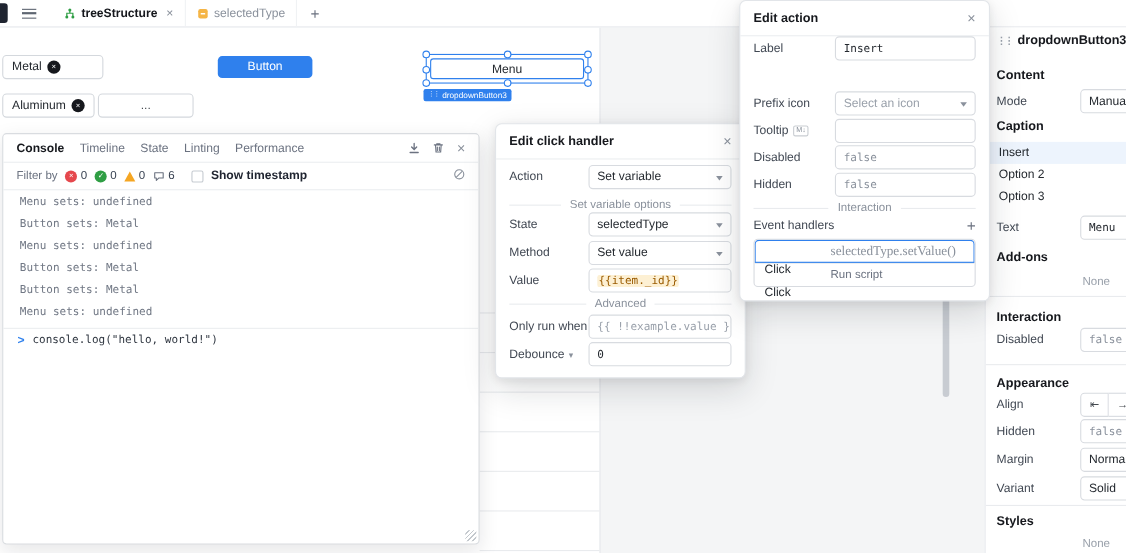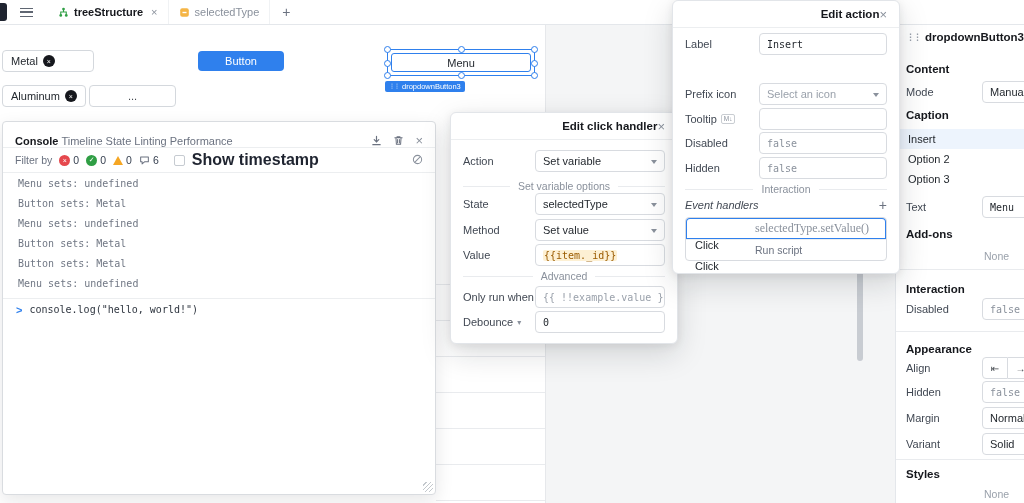--- a/index.html
+++ b/index.html
@@ -42,69 +42,69 @@
   .h-tl{left:-4px;top:-4px}.h-tc{left:70px;top:-4px}.h-tr{right:-4px;top:-4px}
   .h-ml{left:-4px;top:10px}.h-mr{right:-4px;top:10px}
   .h-bl{left:-4px;bottom:-4px}.h-bc{left:70px;bottom:-4px}.h-br{right:-4px;bottom:-4px}
   .cmp-tag { position:absolute; left:385px; top:81px; background:#2f80ed; color:#fff; border-radius:2px;
              font-size:7.5px; line-height:11px; padding:0 4px; display:flex; gap:3px; align-items:center; z-index:2; }
   .tag-grip { font-size:6px; letter-spacing:-1px; }
 
   
   .console { position:absolute; left:2px; top:121px; width:434px; height:374px; background:#fff;
              border:1px solid #d9dce0; border-radius:4px; box-shadow:0 6px 18px rgba(20,24,31,.10); z-index:6; }
-  .c-header { height:26px; border-bottom:1px solid #eceef0; display:flex; align-items:flex-end; padding:0 12px; gap:3px; }
+  .c-header { height:26px; border-bottom:1px solid #eceef0; display:flex; align-items:center; padding:0 12px; gap:14px; }
   .c-tab { font-size:11px; color:#6b7280; }
   .c-tab.active { color:#16181d; font-weight:700; }
   .c-icons { margin-left:auto; display:flex; gap:11px; align-items:center; }
   .c-close { color:#8a919c; font-size:13px; line-height:1; }
   .c-filter { height:25px; border-bottom:1px solid #eceef0; display:flex; align-items:center; padding:0 12px; gap:7px;
               font-size:10.5px; color:#6b7280; }
   .badge { display:flex; align-items:center; gap:3px; color:#374151; }
   .bc { width:11px; height:11px; border-radius:50%; color:#fff; font-size:7px; display:flex; align-items:center; justify-content:center; }
   .bc-red { background:#e5484d; } .bc-green { background:#2f9e44; }
   .warn-tri { width:0; height:0; border-left:5.5px solid transparent; border-right:5.5px solid transparent; border-bottom:9.5px solid #f5a623; }
   .checkbox { width:11px; height:11px; border:1px solid #c6cbd1; border-radius:2px; background:#fff; margin-left:8px; }
-  .ts-label { font-size:16px; font-weight:700; color:#1f2430; }
+  .ts-label { font-size:11px; font-weight:700; color:#1f2430; }
   .c-logs { position:absolute; left:0; top:52px; right:0; }
   .log { height:20px; line-height:20px; padding-left:15px; font-family:"DejaVu Sans Mono",monospace; font-size:10px; color:#707784; }
   .c-input { position:absolute; left:0; right:0; top:176px; height:22px; border-top:1px solid #eceef0;
              display:flex; align-items:center; gap:7px; padding:0 13px; }
   .c-prompt { color:#2f80ed; font-weight:700; font-size:11px; }
   .c-cmd { font-family:"DejaVu Sans Mono",monospace; font-size:10px; color:#2f3640; }
   .resize { position:absolute; right:2px; bottom:2px; width:10px; height:10px;
             background:repeating-linear-gradient(135deg, transparent 0 2px, #c3c8cd 2px 3px); }
 
   
   .modal { position:absolute; background:#fff; border:1px solid #e2e5e9; border-radius:6px;
            box-shadow:0 10px 30px rgba(20,24,31,.15), 0 2px 8px rgba(20,24,31,.08); }
   .m-click { left:450px; top:112px; width:228px; height:232px; z-index:10; }
   .m-action { left:672px; top:0px; width:228px; height:274px; z-index:11; }
-  .m-title { height:27px; display:flex; align-items:center; justify-content:flex-end; padding:0 12px;
+  .m-title { height:32px; display:flex; align-items:center; justify-content:space-between; padding:0 12px;
              border-bottom:1px solid #eceef0; font-size:11.5px; font-weight:700; color:#16181d; }
   .m-close { color:#8a919c; font-size:13px; font-weight:400; }
   .frow { position:absolute; left:12px; right:12px; height:22px; display:flex; align-items:center; }
   .flabel { font-size:11px; color:#414853; flex:none; display:flex; align-items:center; gap:4px; }
   .w70 .flabel { width:72px; } .w72 .flabel { width:74px; }
   .control { flex:1; height:22px; border:1px solid #d8dbe0; border-radius:4px; background:#fff;
              display:flex; align-items:center; padding:0 7px; font-size:11px; color:#24292f; position:relative; overflow:hidden; white-space:nowrap; }
   .select { padding-right:16px; }
   .select::after { content:""; position:absolute; right:7px; top:9px;
                    border-left:3.5px solid transparent; border-right:3.5px solid transparent; border-top:4px solid #8a919c; }
   .code { font-family:"DejaVu Sans Mono",monospace; font-size:10px; }
   .gcode { color:#8a919c; }
   .tok { background:#fdf0d3; color:#9a5b00; border-radius:2px; padding:0 1px; }
   .phold { color:#9aa1ab; }
   .tdivider { position:absolute; left:12px; right:12px; height:14px; display:flex; align-items:center; gap:8px;
               font-size:10.5px; color:#8a919c; }
   .tdivider::before, .tdivider::after { content:""; flex:1; height:1px; background:#e9ebee; }
   .md-badge { border:1px solid #c9cdd2; border-radius:2px; font-size:6.5px; color:#8a919c; padding:0 2px; line-height:8px; }
   .chev { color:#8a919c; font-size:8px; }
   .eh-head { position:absolute; left:12px; right:12px; top:196px; height:16px; display:flex; align-items:center; justify-content:space-between; }
-  .eh-head-label { font-size:11px; color:#414853;font-style:italic; }
+  .eh-head-label { font-size:11px; color:#414853; }
   .plus { color:#6b7280; font-size:14px; line-height:1; }
   .eh-box { position:absolute; left:12px; right:12px; top:216px; border:1px solid #d8dbe0; border-radius:4px; background:#fff; }
   .eh-row { height:21px; display:flex; align-items:center; padding:0 9px; gap:10px; }
   .eh-row.selected { box-shadow:inset 0 0 0 1px #2f80ed; border-radius:4px 4px 0 0; }
   .eh-row + .eh-row { border-top:1px solid #eceef0; }
   .eh-event { color:#24292f; width:50px; flex:none; font-size:11px;margin-top:32px; }
   .eh-code { font-family:Liberation Serif, serif; font-size:12px; color:#8a919c; }
   .eh-plain { font-size:10.5px; color:#6b7280; }
 
   

